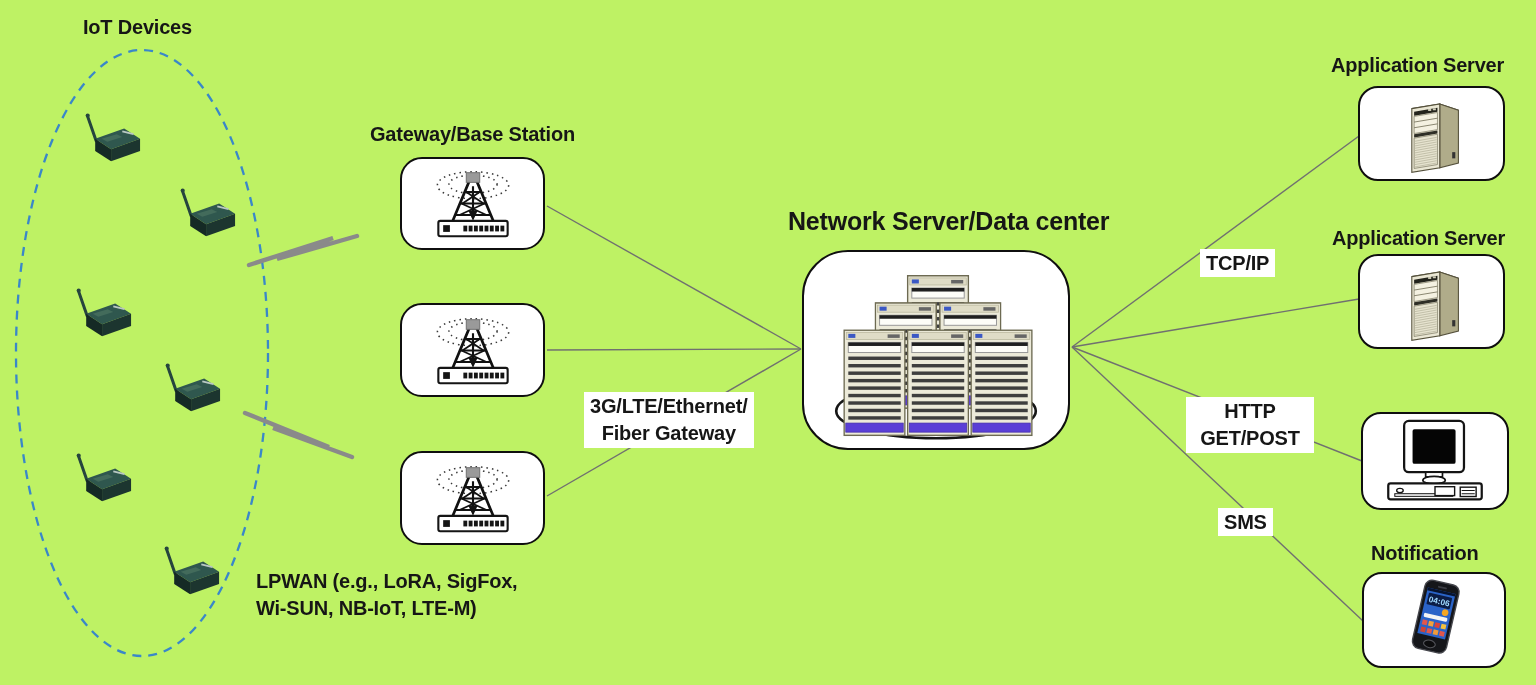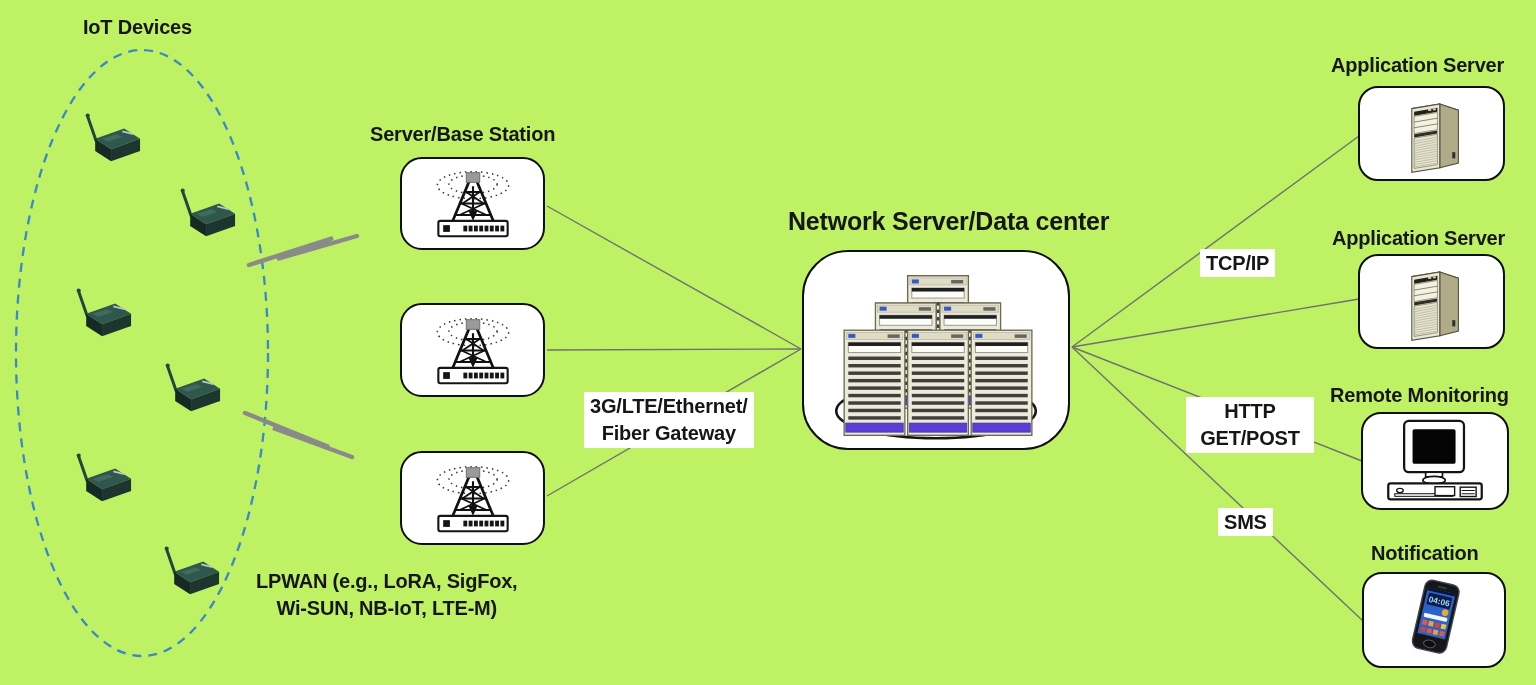--- a/index.html
+++ b/index.html
@@ -2,21 +2,21 @@
 <html><head>
 <meta charset="utf-8">
 <style>
   html,body{margin:0;padding:0;background:#fff;}
   .canvas{position:relative;width:1536px;height:685px;background:#bef264;
           font-family:"Liberation Sans",sans-serif;overflow:hidden;color:#161616;}
   .layer{position:absolute;left:0;top:0;}
   .lbl{position:absolute;font-size:20px;font-weight:600;letter-spacing:-0.2px;
        color:#161616;white-space:nowrap;line-height:26px;}
   .online{background:#fff;padding:1px 6px;text-align:center;}
-  .two-line{white-space:normal;text-align:center;}
+  .two-line{white-space:normal;}
   .node{position:absolute;background:#fff;border:2.6px solid #0f0f0f;
         display:flex;align-items:center;justify-content:center;box-sizing:border-box;}
   .r22{border-radius:22px;}
   .r46{border-radius:46px;}
   .r20{border-radius:20px;}
   .defs{position:absolute;width:0;height:0;overflow:hidden;}
   .ctr{text-align:center;}
 </style>
 </head>
 <body>
@@ -205,37 +205,36 @@
         <use href="#ic-desktop"></use>
       </svg>
   </div>
   <div class="node r20" style="left:1362px;top:572px;width:144px;height:96px">
     <svg width="88" height="88" viewBox="0 0 96 96">
         <use href="#ic-phone"></use>
       </svg>
   </div>
 
   <div class="lbl" style="left:83px;top:14px">IoT Devices</div>
-  <div class="lbl" style="left:370px;top:121px">Server/Base Station</div>
+  <div class="lbl" style="left:370px;top:121px">Gateway/Base Station</div>
 
   <div class="lbl two-line" style="left:256px;top:568px;line-height:27px">
     <div>LPWAN (e.g., LoRA, SigFox,</div>
     <div>Wi-SUN, NB-IoT, LTE-M)</div>
   </div>
 
   <div class="lbl two-line online ctr" style="left:584px;top:392px;line-height:27px">
     <div>3G/LTE/Ethernet/</div>
     <div>Fiber Gateway</div>
   </div>
 
   <div class="lbl" style="left:788px;top:208px;font-size:25px">Network Server/Data center</div>
 
   <div class="lbl" style="left:1331px;top:52px">Application Server</div>
   <div class="lbl" style="left:1332px;top:225px">Application Server</div>
-  <div class="lbl" style="left:1330px;top:382px">Remote Monitoring</div>
   <div class="lbl" style="left:1371px;top:540px">Notification</div>
 
   <div class="lbl online" style="left:1200px;top:249px">TCP/IP</div>
 
   <div class="lbl two-line online ctr" style="left:1186px;top:397px;width:116px;line-height:27px">
     <div>HTTP</div>
     <div>GET/POST</div>
   </div>
 
   <div class="lbl online" style="left:1218px;top:508px">SMS</div>

